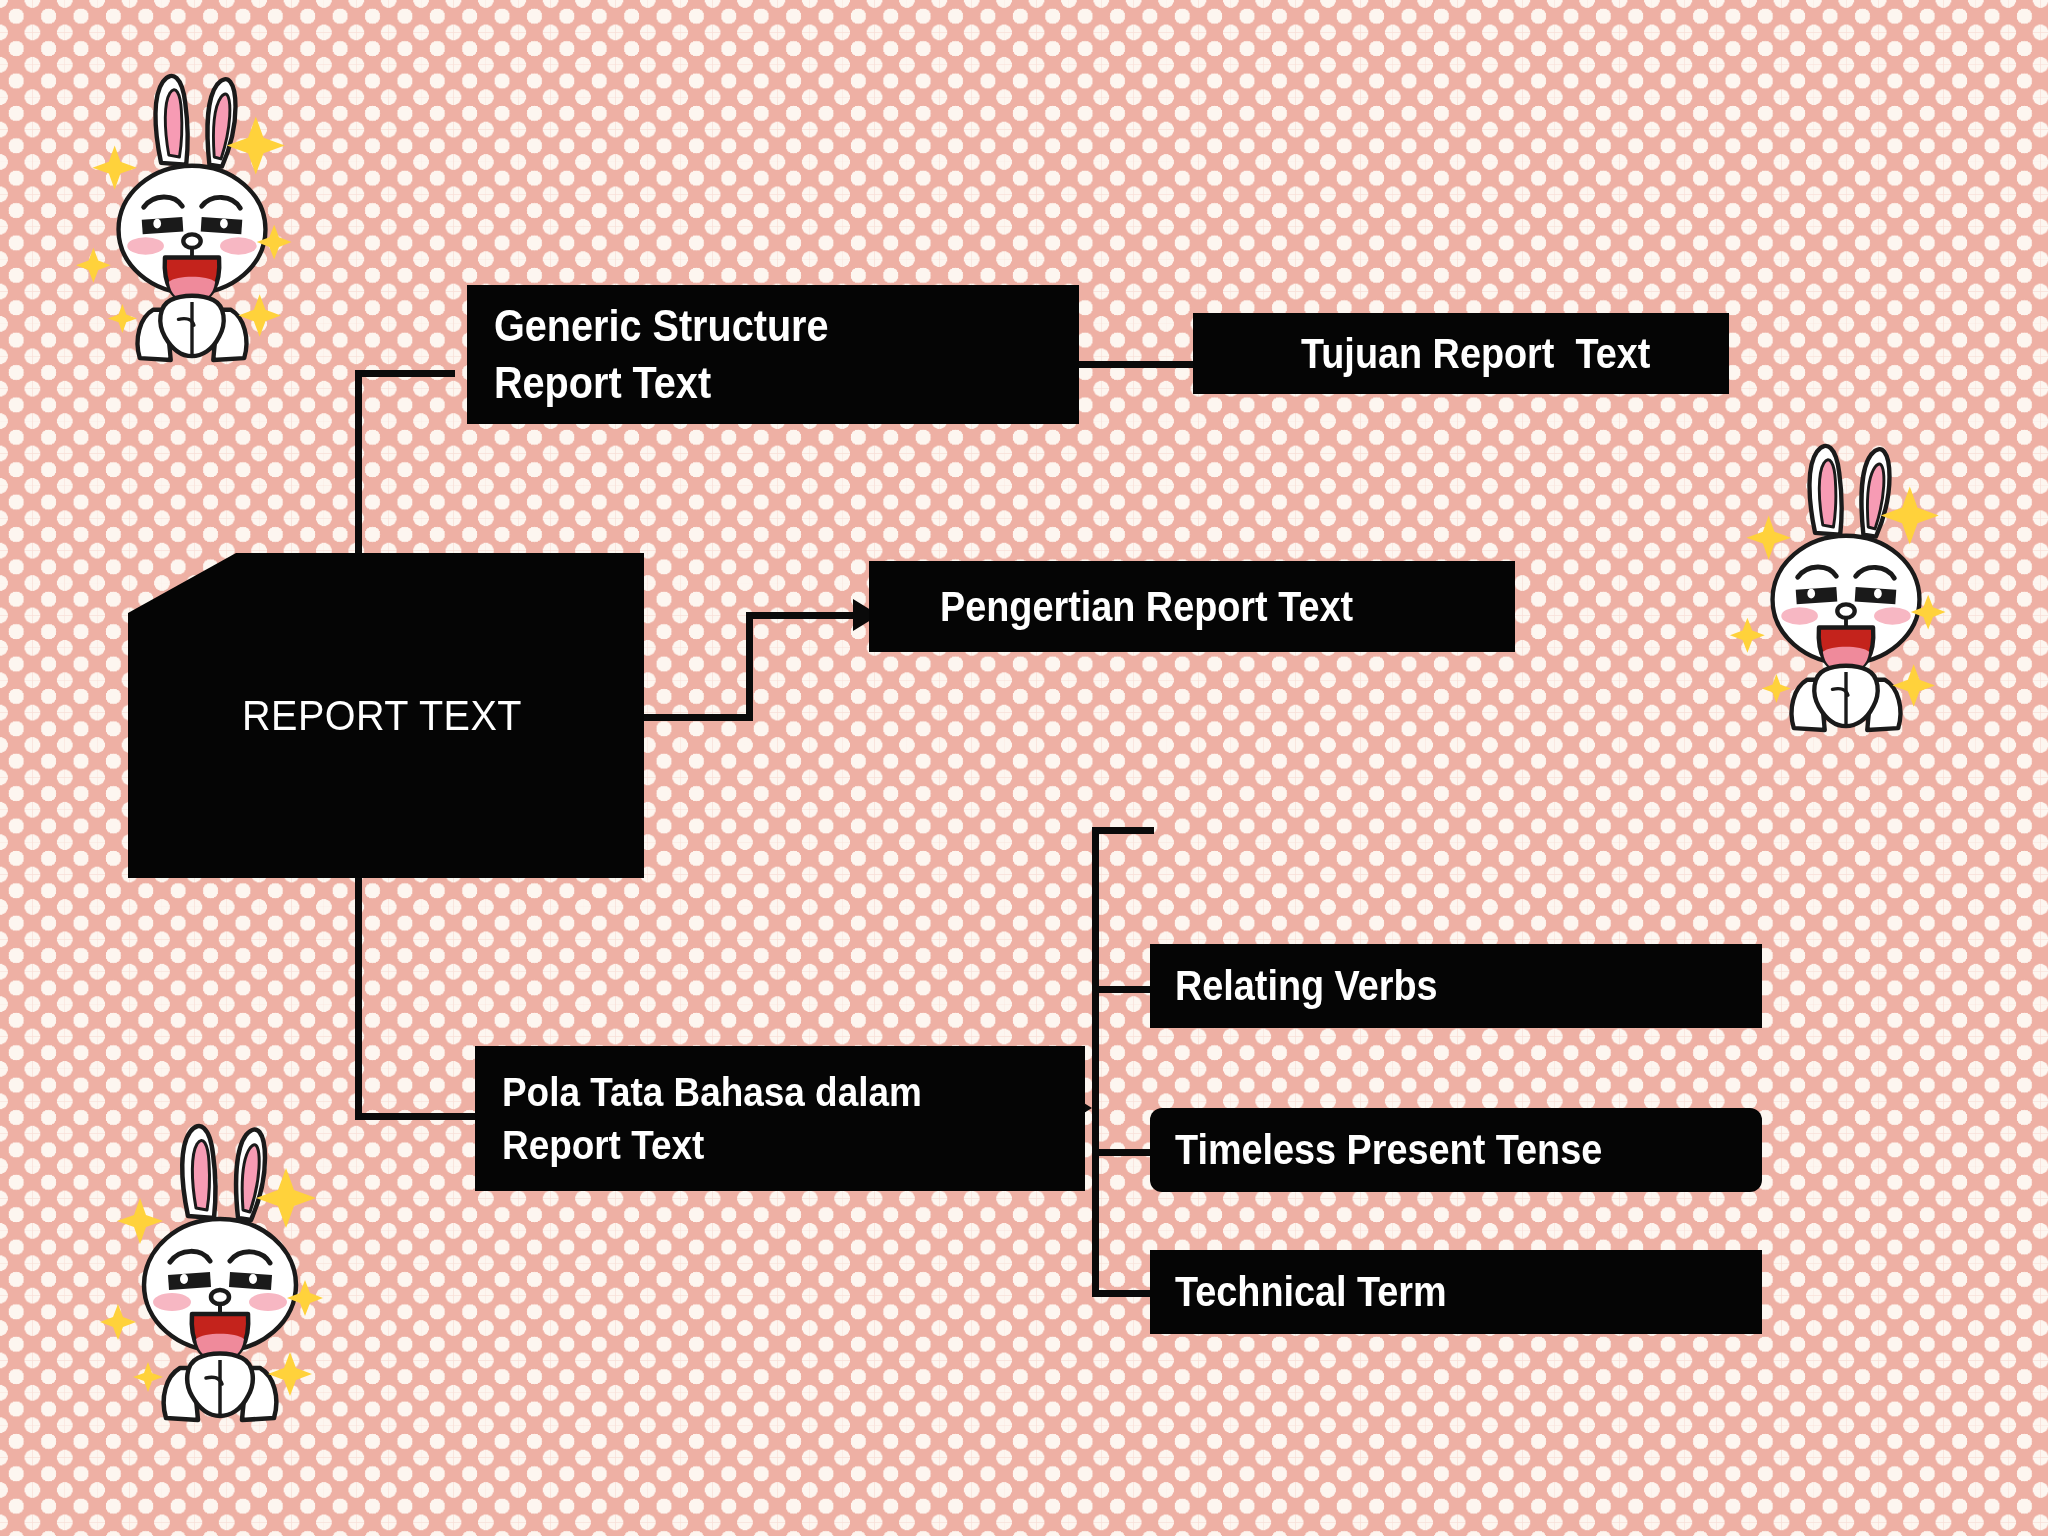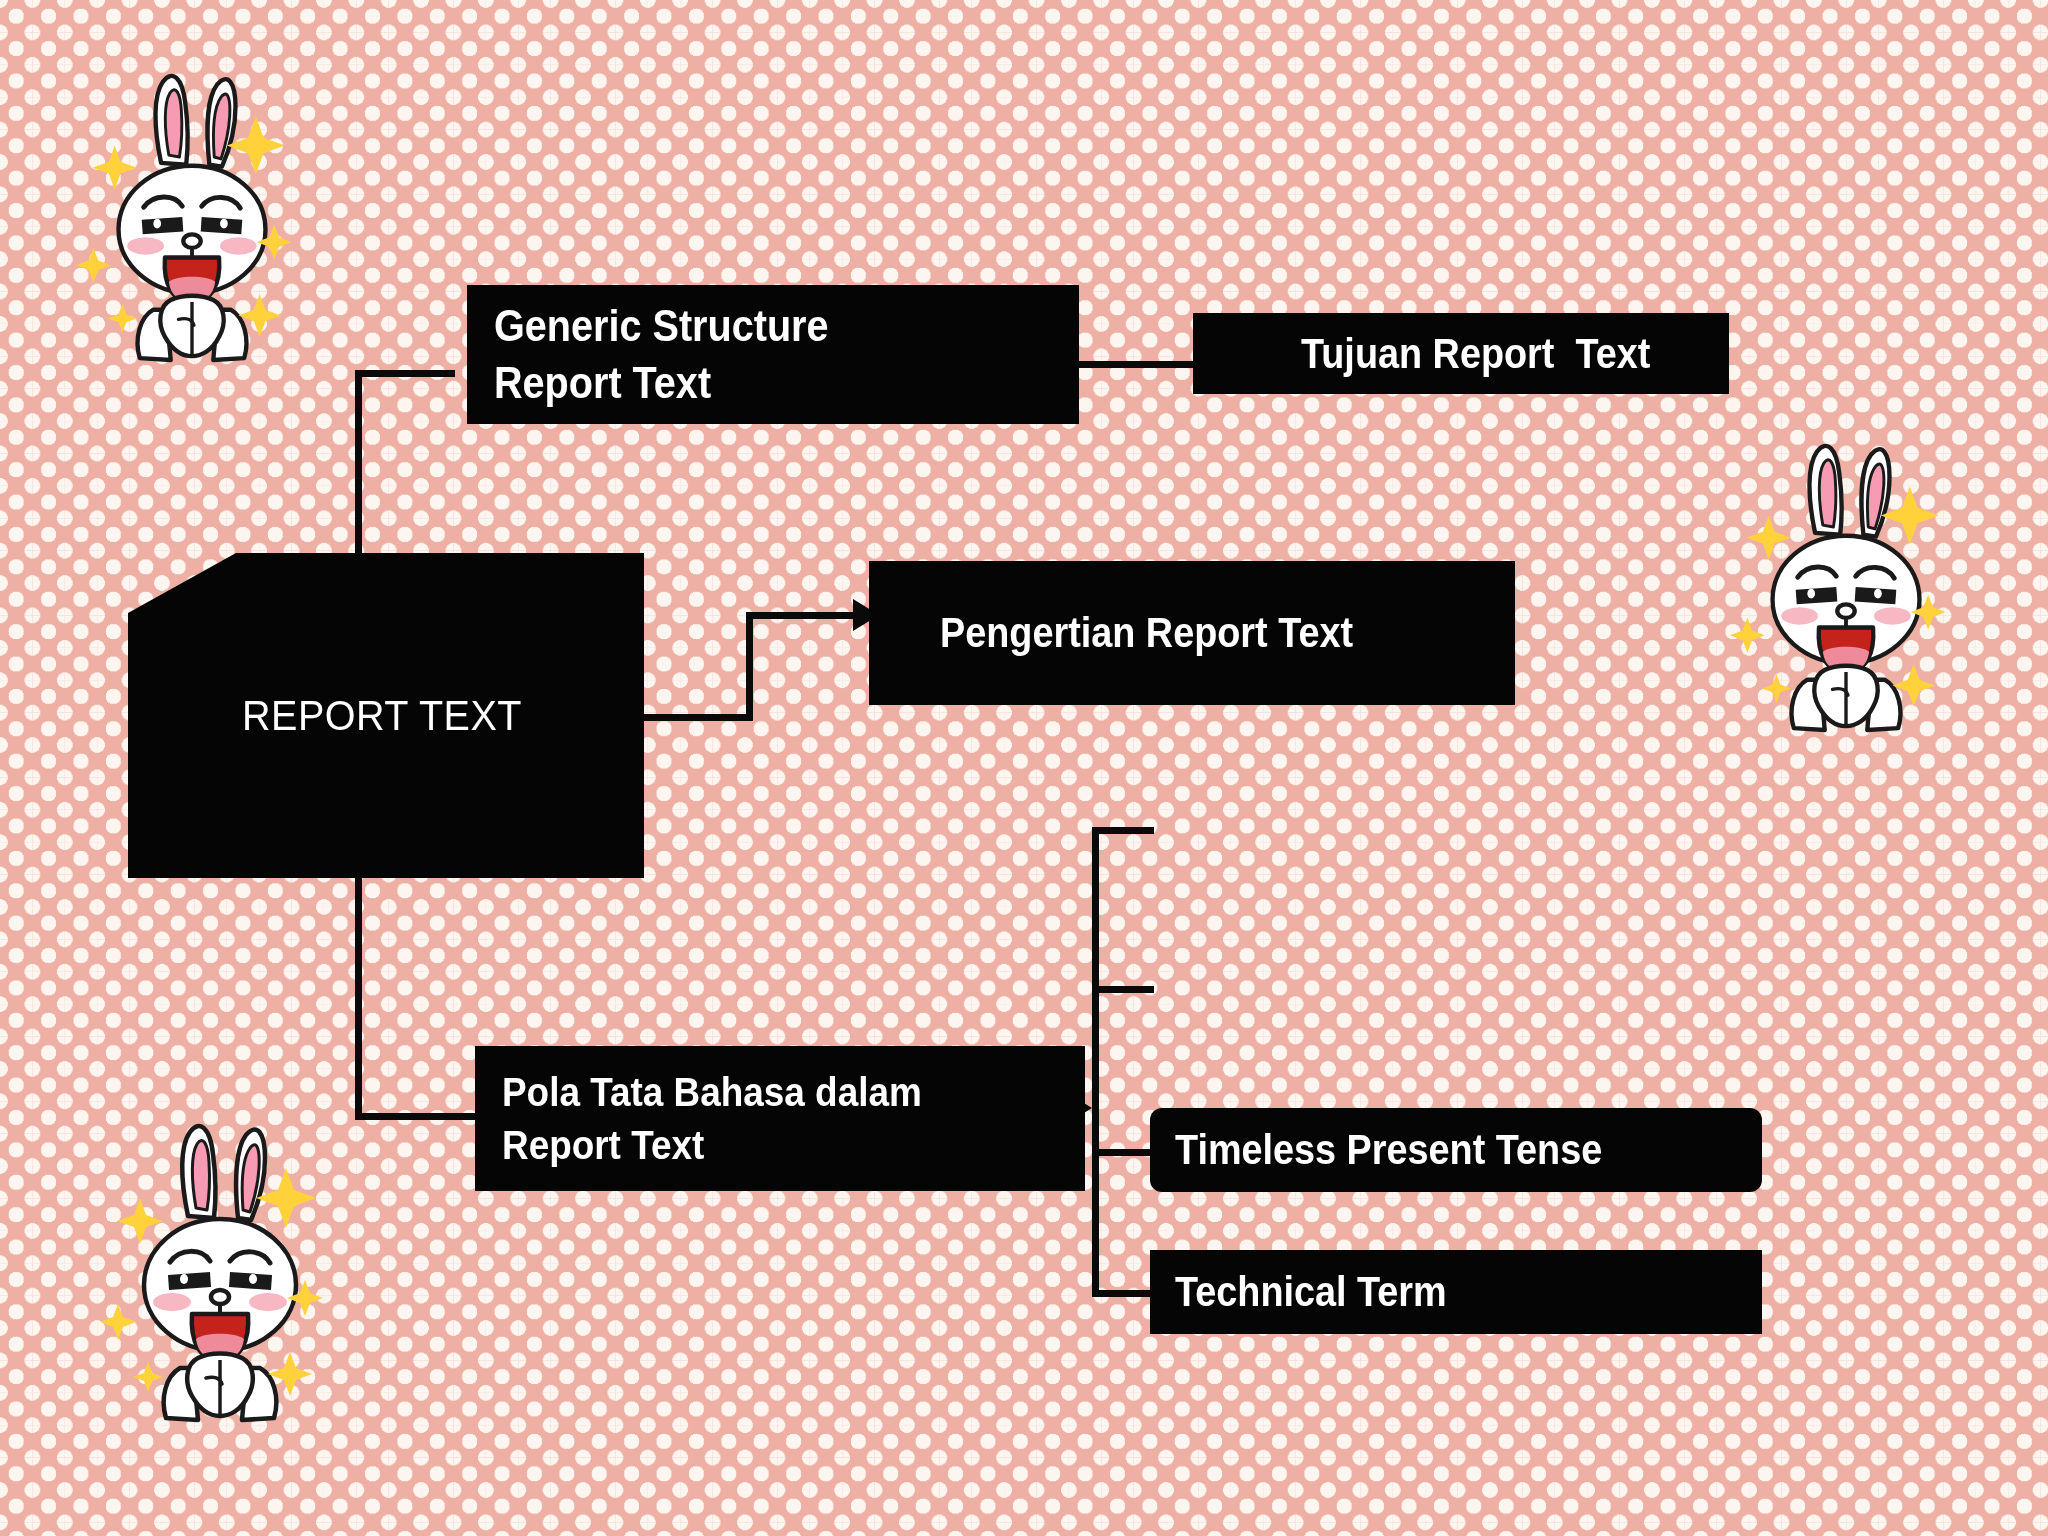--- a/index.html
+++ b/index.html
@@ -37,21 +37,21 @@
     transform:scaleX(.9);
     transform-origin:left center;
   }
 
   #box-generic{ left:451px; top:285px; width:612px; height:139px; padding-left:27px;margin-left:16px; }
   #box-generic .txt{ font-size:44px; }
 
   #box-tujuan{ left:1193px; top:313px; width:536px; height:81px; padding-left:108px; }
   #box-tujuan .txt{ font-size:42px; }
 
-  #box-pengertian{ left:869px; top:561px; width:646px; height:144px; padding-left:71px; }
+  #box-pengertian{ left:869px; top:561px; width:646px; height:91px; padding-left:71px; }
   #box-pengertian .txt{ font-size:42px; }
 
   #box-pola{ left:475px; top:1036px; width:610px; height:145px; padding-left:27px;margin-top:10px; }
   #box-pola .txt{ font-size:41px; }
 
   .leafbox{ left:1150px; width:612px; height:84px; padding-left:25px; }
   .leafbox .txt{ font-size:42px; }
   #box-general-nouns   { top:785px; }
   #box-relating-verbs  { top:944px; }
   #box-timeless-tense  { top:1108px;border-radius:12px; }
@@ -135,20 +135,23 @@
 
   <div class="nodebox" id="box-pola">
     <span class="txt">Pola Tata Bahasa dalam
 Report Text</span>
   </div>
 
   <div id="box-report-text">
     <span class="txt">REPORT TEXT</span>
   </div>
 
+  <div class="nodebox leafbox" id="box-relating-verbs">
+    <span class="txt">Relating Verbs</span>
+  </div>
   <div class="nodebox leafbox" id="box-timeless-tense">
     <span class="txt">Timeless Present Tense</span>
   </div>
   <div class="nodebox leafbox" id="box-technical-term">
     <span class="txt">Technical Term</span>
   </div>
 
   <div class="sticker" id="sticker-top-left">
     <svg viewBox="0 0 220 300" xmlns="http://www.w3.org/2000/svg">
       <g fill="none" stroke="#1a1a1a" stroke-width="4.5" stroke-linejoin="round">

